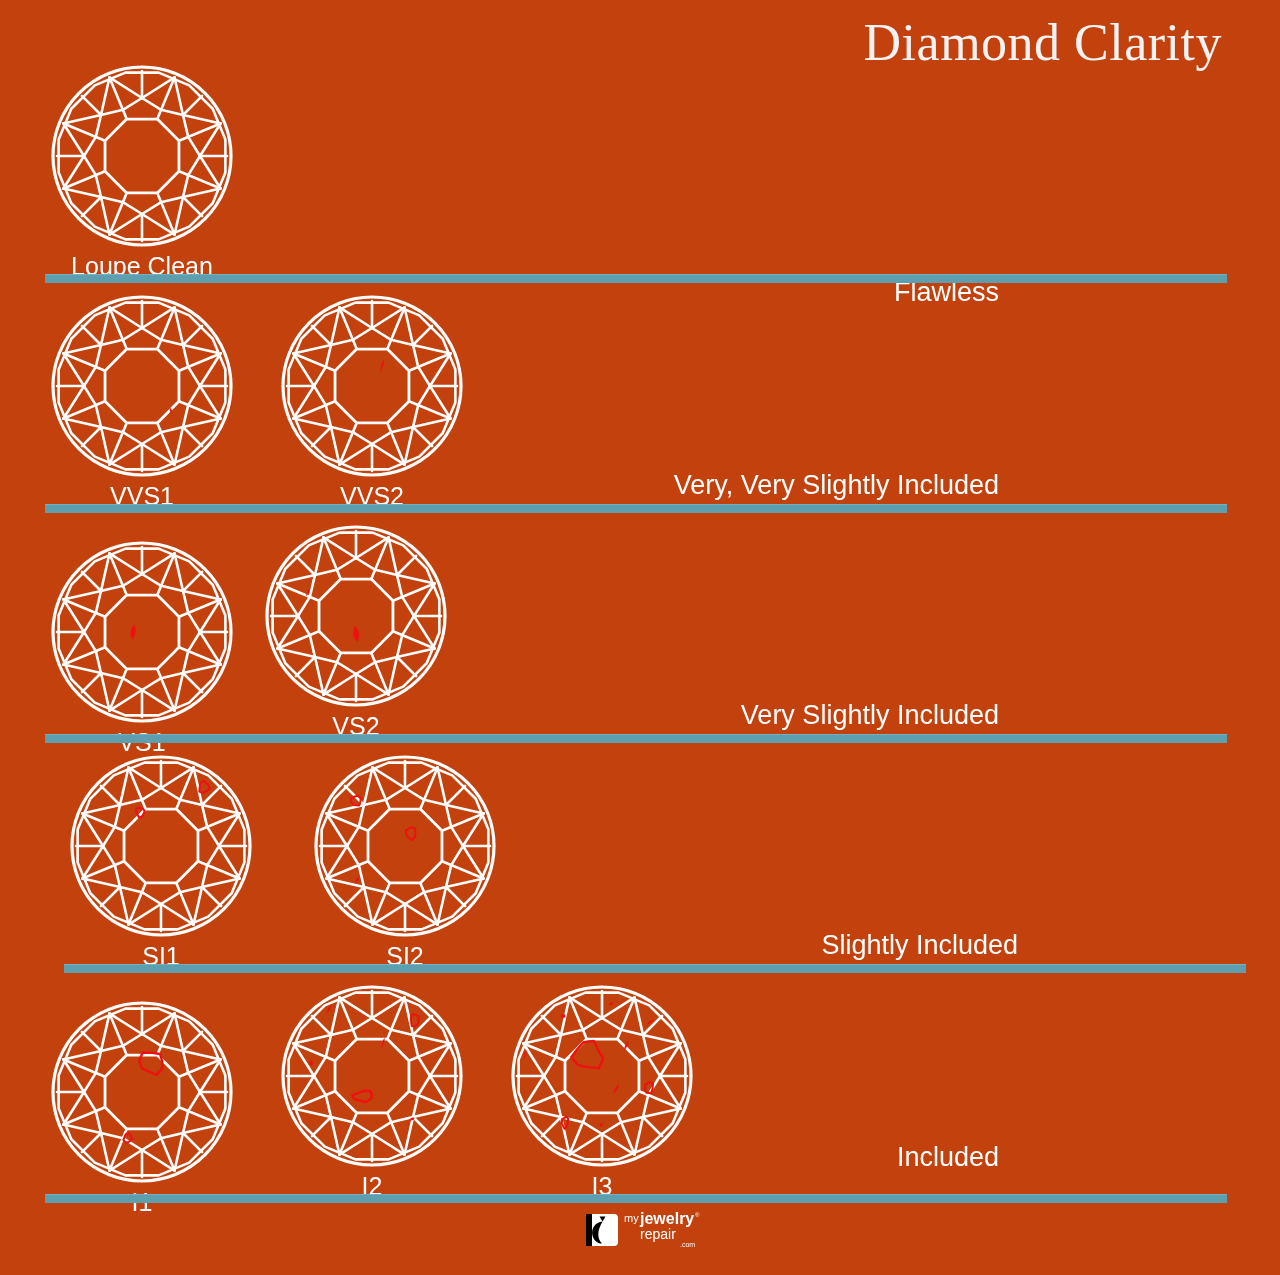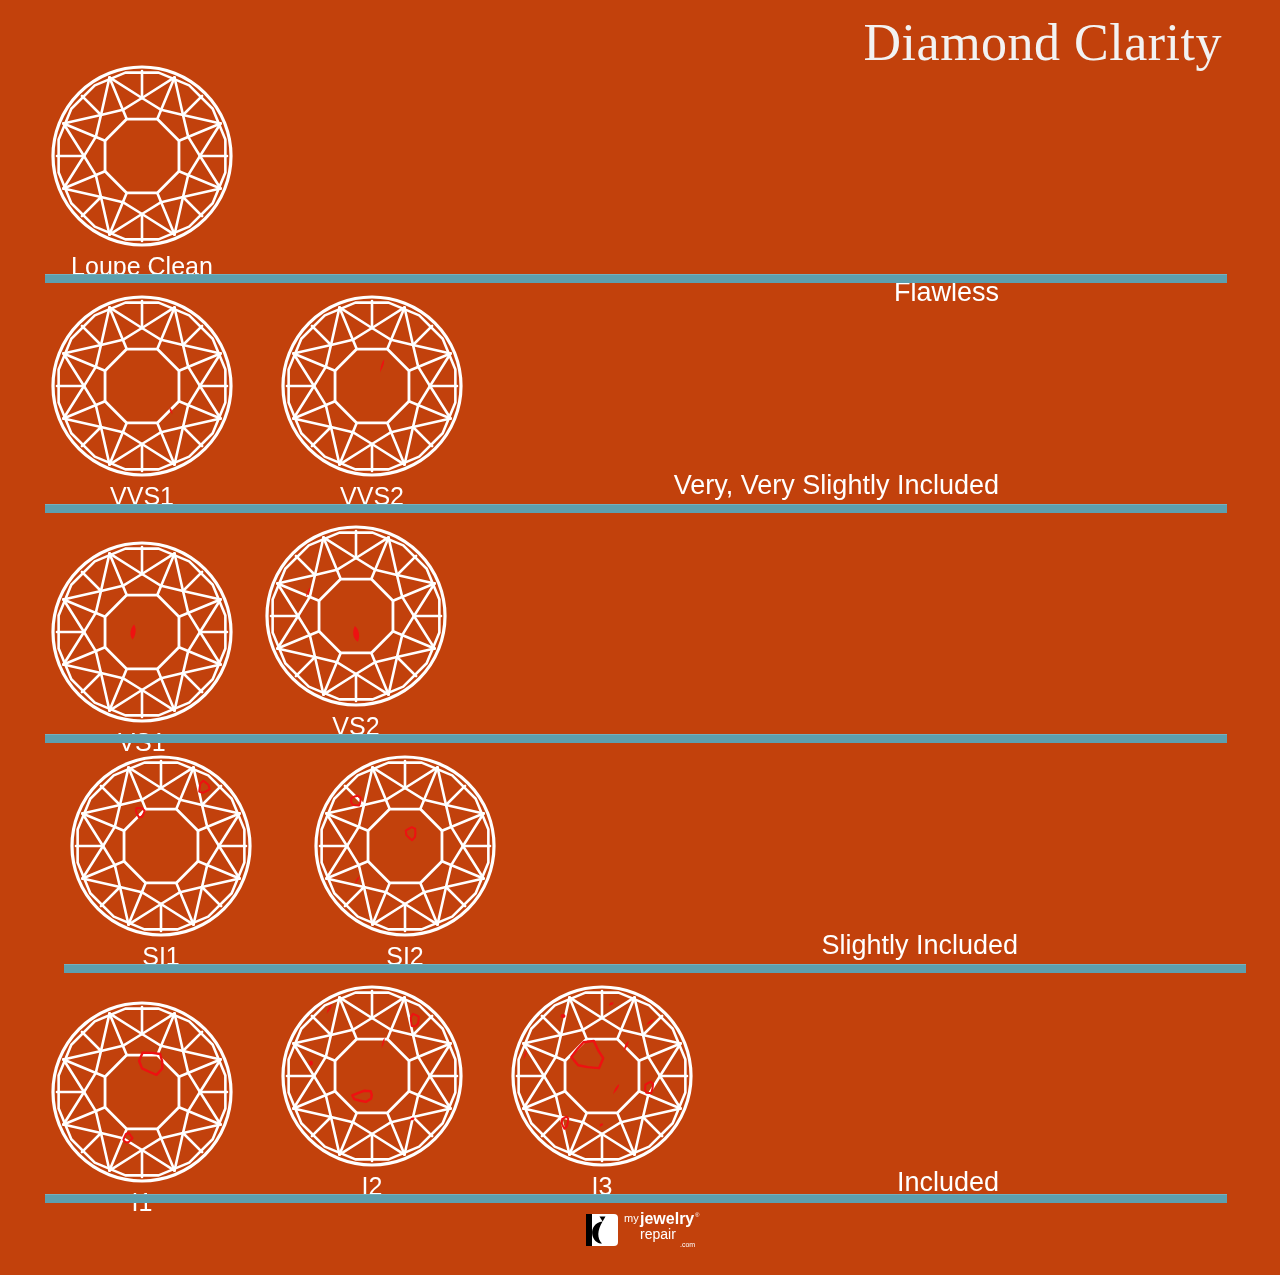--- a/index.html
+++ b/index.html
@@ -449,20 +449,21 @@
               <g transform="translate(46,70) rotate(18)">
                 <path d="M 0.6 -5.5 C 2 -1.1,0.2 2.2, -0.4 5.5 C -1.2 1.1,-0.8 -2.75, 0.6 -5.5 Z" fill="#ee1111"></path>
               </g>
               <g transform="translate(94,112) rotate(-8)">
                 <path d="M 0 -8 C 4.4 -3.2,3.2 4, 0.8 8 C -3.6 4.8,-4 -2.4, 0 -8 Z" fill="#ee1111"></path>
               </g>
             </svg>
             <div class="diamond-label">VS2</div>
           </div>
         </div>
+        <div class="category-label" style="top: 178px;">Very Slightly Included</div>
         <div class="divider-line" style="top: 212px; background: rgb(93, 159, 174);"></div>
       </div>
       <div class="clarity-row" style="top: 752px; height: 230px; margin-left: 19px;">
         <div class="row-diamonds">
           <div class="diamond-cell" style="left: 48px; top: 0px;">
             <svg class="diamond-figure" viewBox="0 0 188 188">
               <g fill="none" stroke="#ffffff" stroke-width="2.6" stroke-linejoin="round" stroke-linecap="round">
                 <circle cx="94" cy="94" r="89" stroke-width="3.2"></circle>
                 <polygon points="109.31,57.04 130.96,78.69 130.96,109.31 109.31,130.96 78.69,130.96 57.04,109.31 57.04,78.69 78.69,57.04" stroke-width="2.8"></polygon>
                 <polygon points="110.58,10.63 141.22,23.33 164.67,46.78 177.37,77.42 177.37,110.58 164.67,141.22 141.22,164.67 110.58,177.37 77.42,177.37 46.78,164.67 23.33,141.22 10.63,110.58 10.63,77.42 23.33,46.78 46.78,23.33 77.42,10.63" stroke-width="2.6"></polygon>
@@ -819,21 +820,21 @@
               <g transform="translate(57,140) rotate(10)">
                 <polygon points="2.81,0.00 2.49,3.89 0.64,6.76 -1.33,4.29 -2.92,1.97 -3.33,-2.25 -1.26,-4.05 0.51,-5.42 2.61,-4.06" fill="none" stroke="#ee1111" stroke-width="2" stroke-linejoin="round"></polygon>
               </g>
               <g transform="translate(93,143) rotate(10)">
                 <path d="M 1.05 -2 C 3.5 -0.4,0.35000000000000003 0.8, -0.7000000000000001 2 C -2.1 0.4,-1.4000000000000001 -1, 1.05 -2 Z" fill="#ee1111"></path>
               </g>
             </svg>
             <div class="diamond-label">I3</div>
           </div>
         </div>
-        <div class="category-label" style="top: 185px;">Included</div>
+        <div class="category-label" style="top: 160px;">Included</div>
         <div class="divider-line" style="top: 212px; background: rgb(93, 159, 174);"></div>
       </div>
     </div>
 
   <div class="footer-logo">
     <div class="logo-wrap">
       <svg class="logo-mark" viewBox="0 0 40 40">
         <rect x="6" y="4" width="32" height="32" rx="4" ry="4" fill="#ffffff"></rect>
         <path d="M20.5 6 L26 6 L23 11 Z" fill="#ffffff"></path>
         <path d="M19.5 6.5 L25.5 6.5 L22.6 11.5 Z" fill="#000000"></path>

